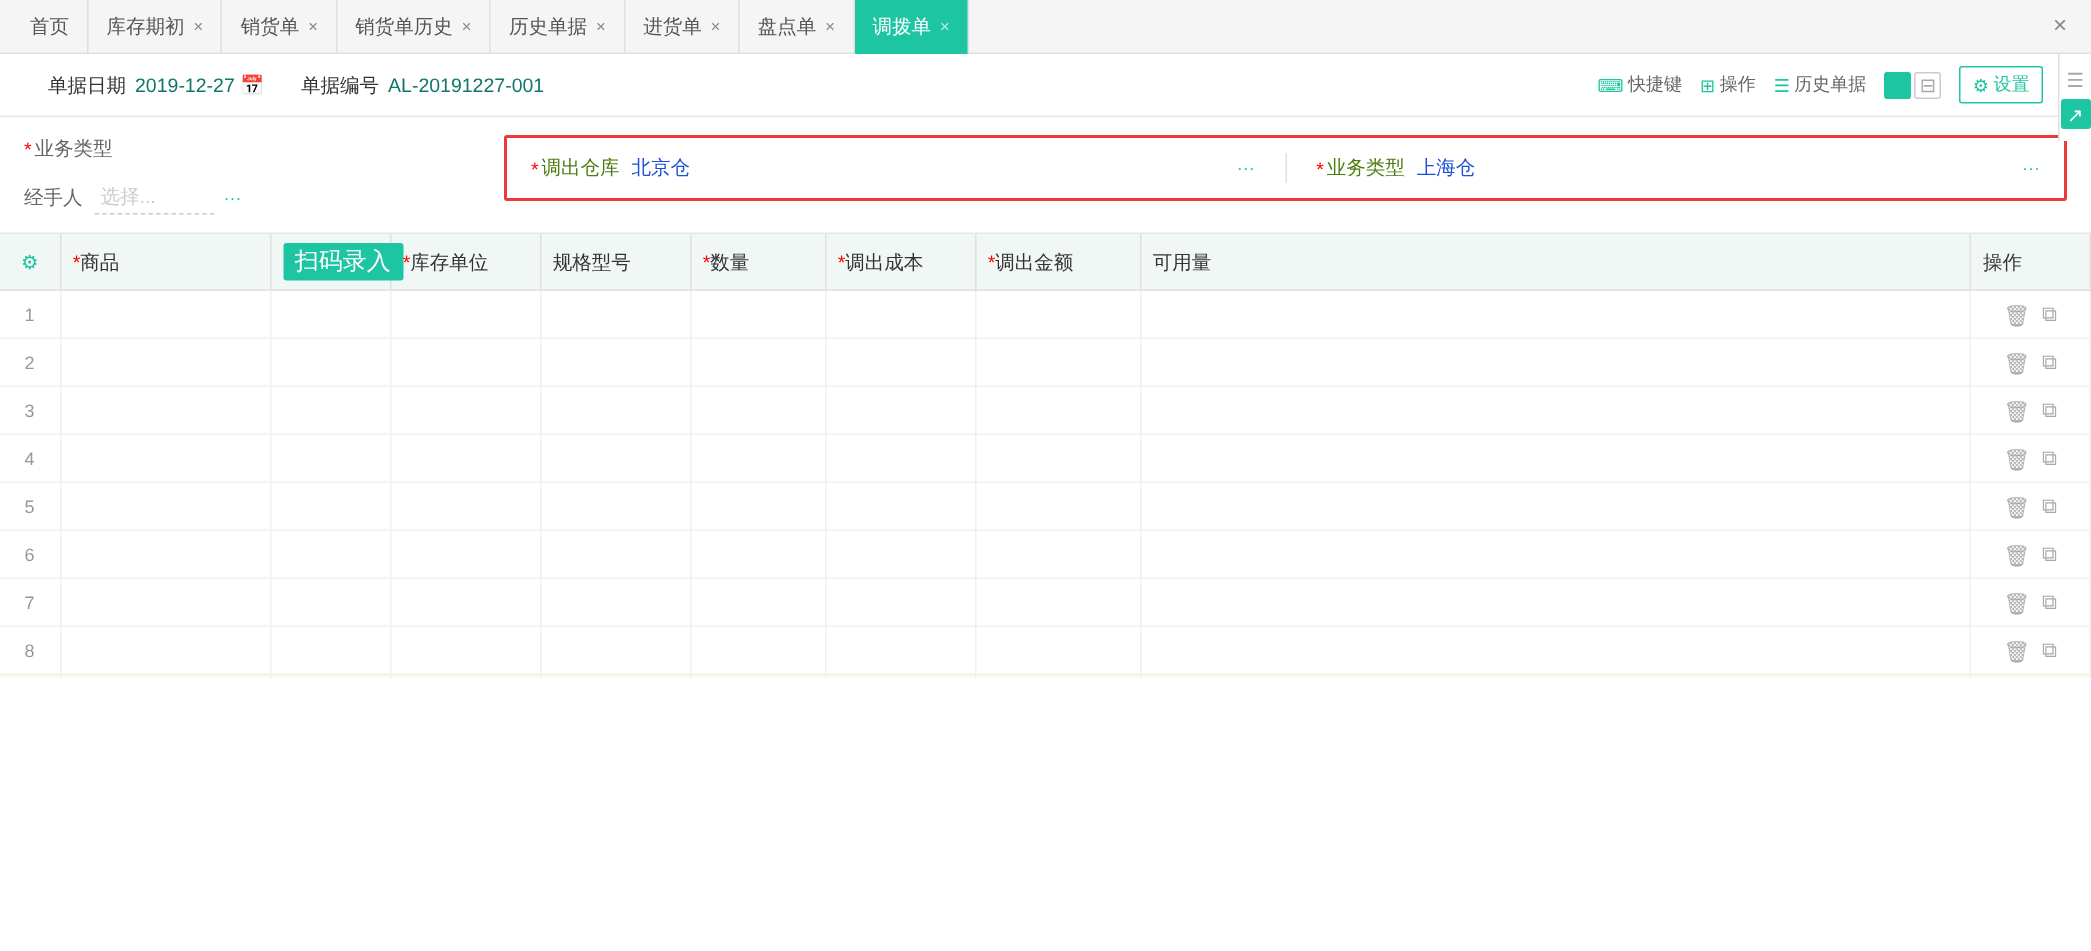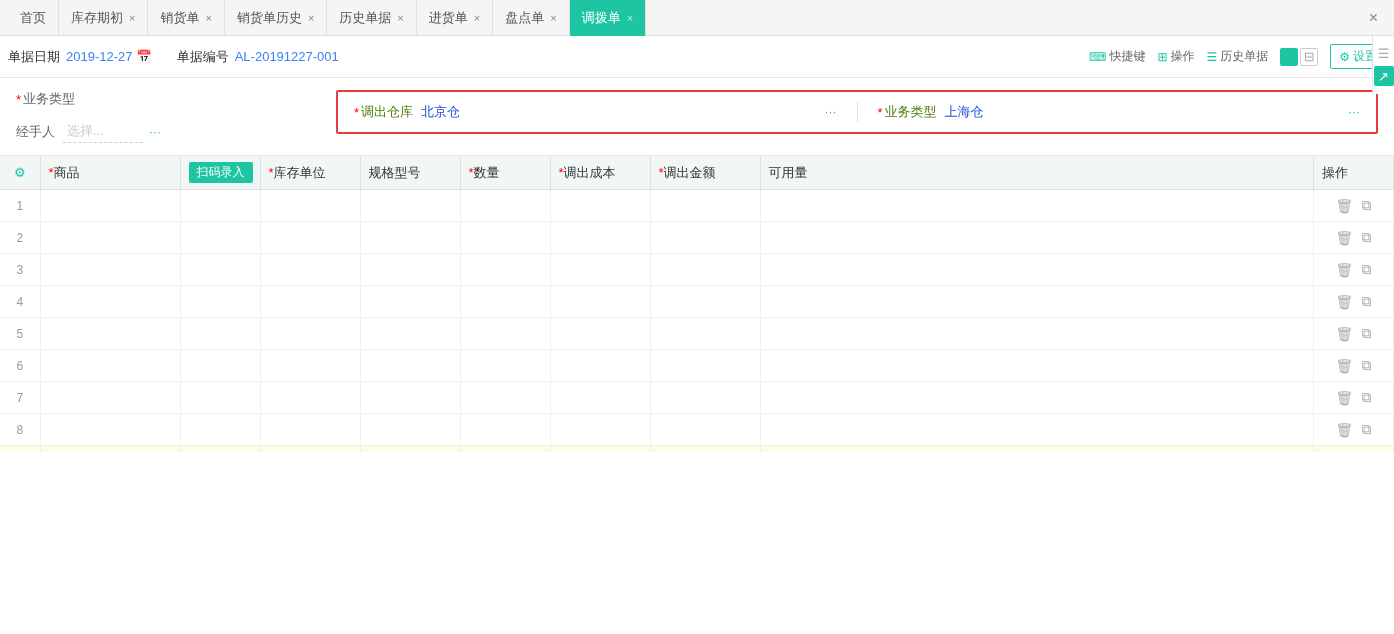--- a/index.html
+++ b/index.html
@@ -50,36 +50,36 @@
       display: flex;
       flex-direction: column;
       height: calc(634px - 36px);
       overflow: hidden;
     }
 
     
     .toolbar-row {
       display: flex;
       align-items: center;
-      padding: 8px 8px;
+      padding: 8px 32px;
       border-bottom: 1px solid #e8e8e8;
       background: #fff;
     }
     .field-group {
       display: flex;
       align-items: center;
       margin-right: 24px;
     }
     .field-label {
       color: #333;
       margin-right: 6px;
       white-space: nowrap;
     }
     .field-value {
-      color: #3b82f6;
+      color: #0f766e;
     }
     .calendar-icon {
       color: #1dc5a3;
       margin-left: 4px;
       cursor: pointer;
     }
     .toolbar-right {
       margin-left: auto;
       display: flex;
       align-items: center;
@@ -222,21 +222,21 @@
       cursor: pointer;
       color: #aaa;
       font-size: 14px;
     }
     .scan-btn {
       background: #1dc5a3;
       color: #fff;
       border: none;
       border-radius: 2px;
       padding: 2px 8px;
-      font-size: 12px;
+      font-size: 16px;
       cursor: pointer;
     }
     .th-gear {
       text-align: center;
       color: #1dc5a3;
       cursor: pointer;
     }
     .subtotal-row td {
       background: #fffbe6;
       font-weight: normal;

